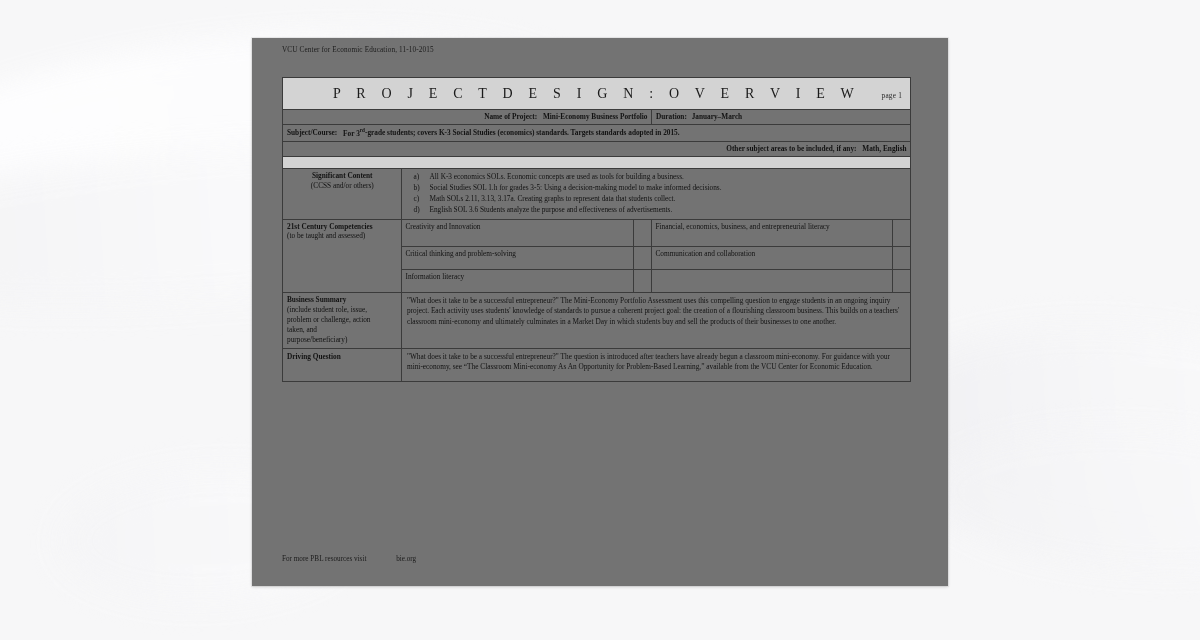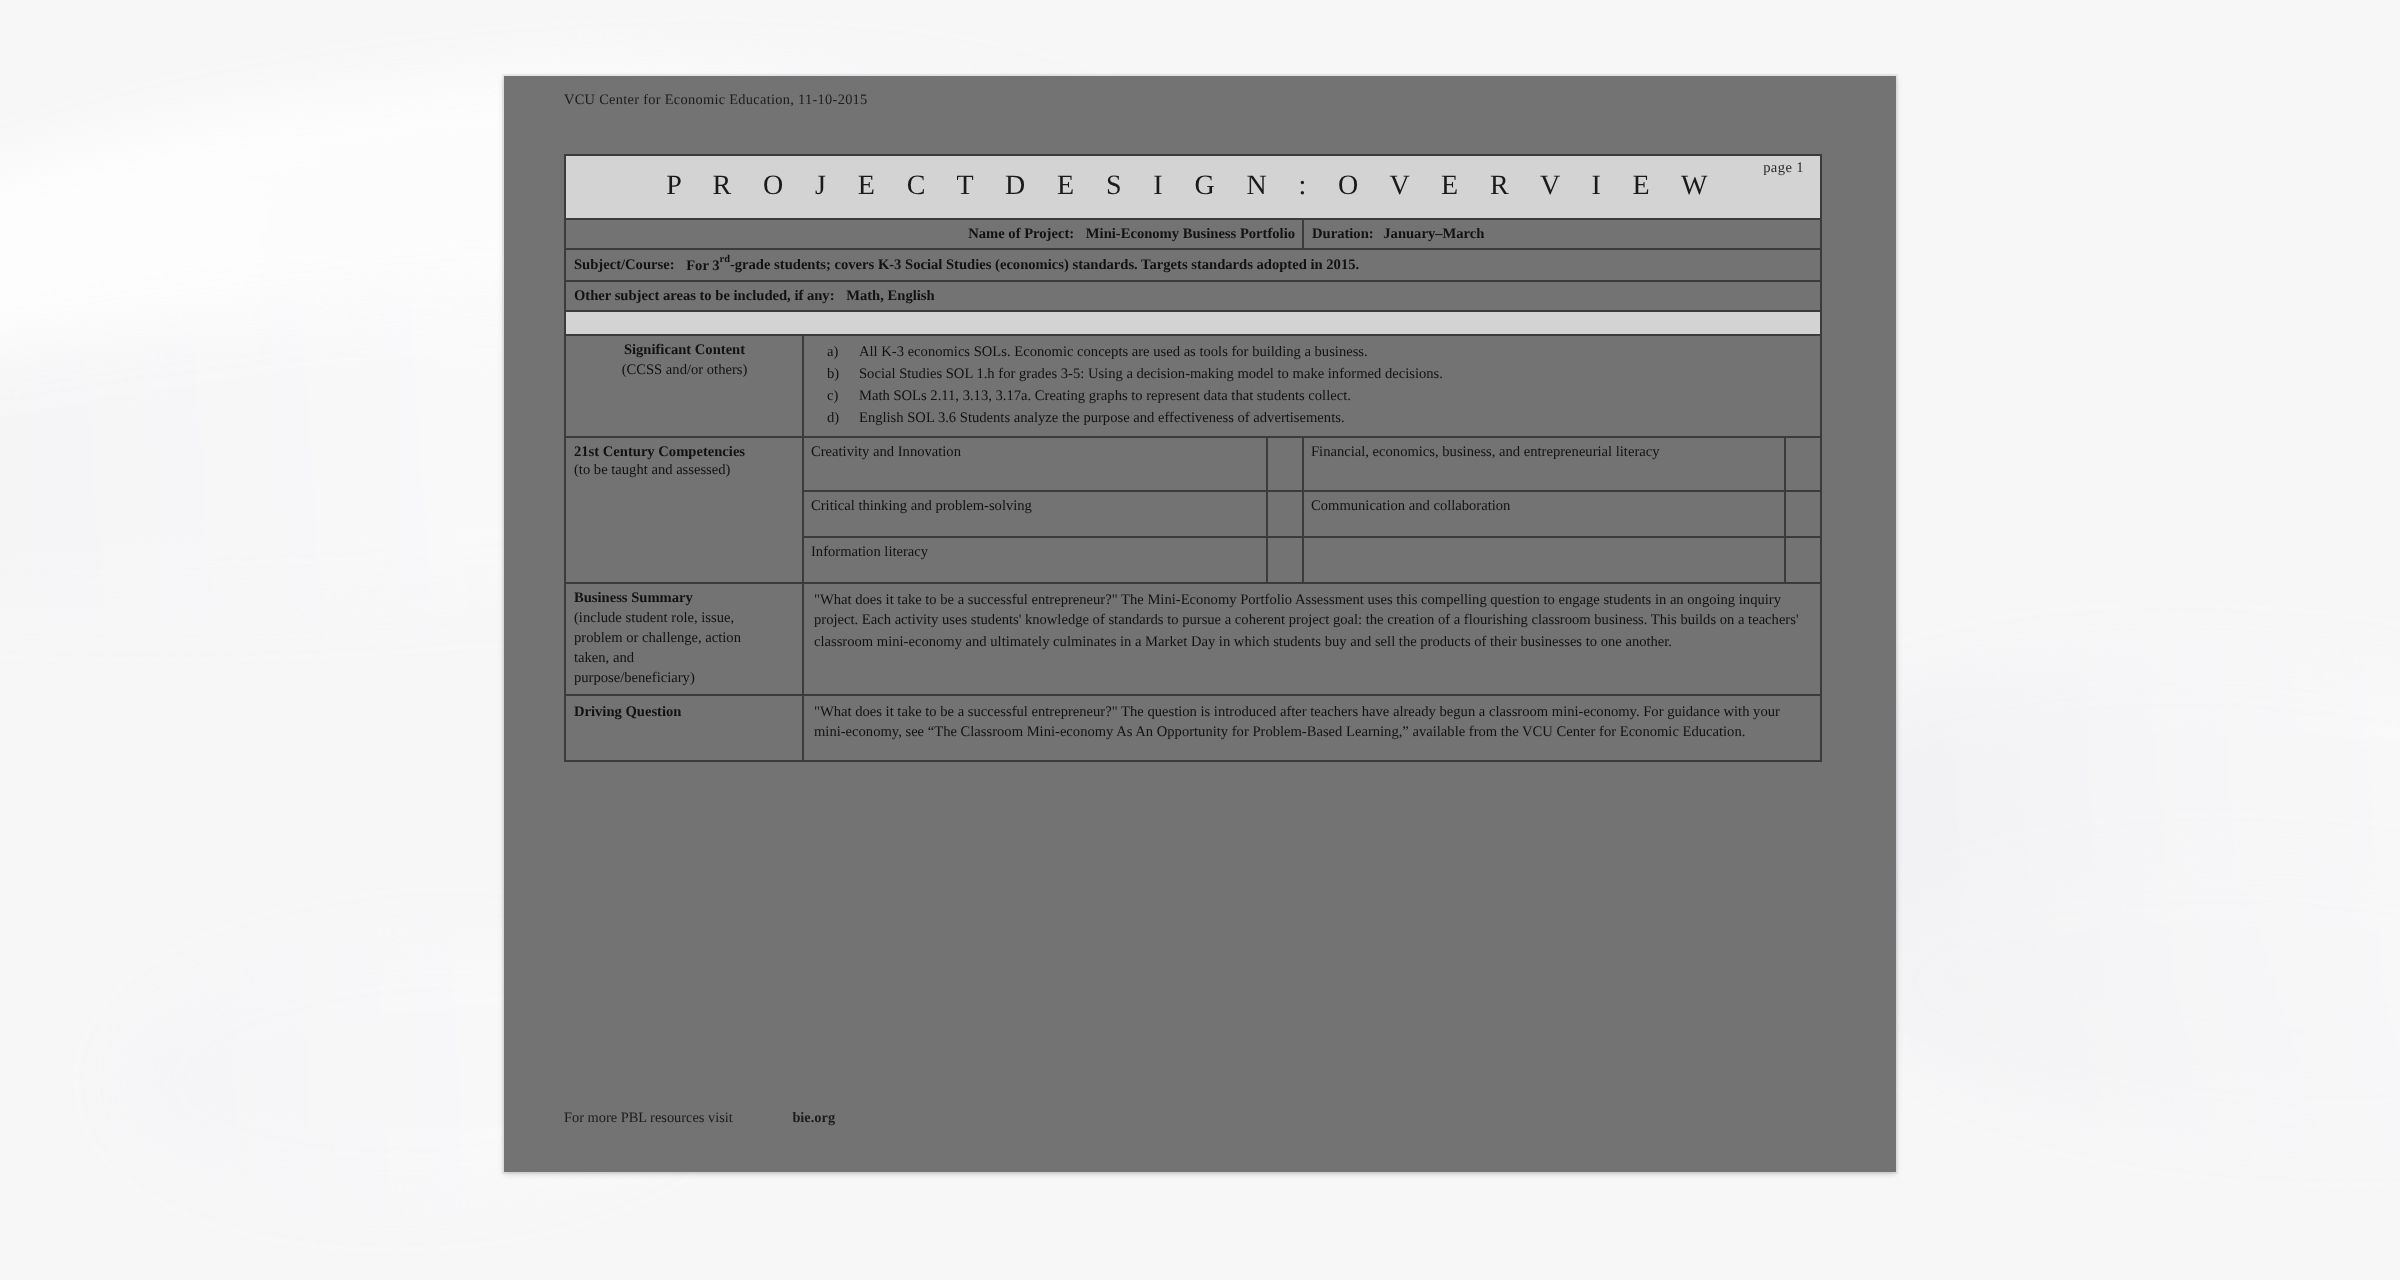--- a/index.html
+++ b/index.html
@@ -78,21 +78,21 @@
   }
 
   .doc-footer {
     position: absolute;
     left: 30px;
     top: 517px;
     font-size: 7.2px;
     color: #1c1c1c;
     white-space: nowrap;
   }
-  .doc-footer b { font-weight: bold; padding-left: 28px; }
+  .doc-footer b { font-weight: normal; padding-left: 28px; }
 
   
   table.pd {
     position: absolute;
     left: 30px;
     top: 39px;
     width: 628px;
     border-collapse: collapse;
     table-layout: fixed;
     font-size: 7.3px;
@@ -119,21 +119,21 @@
     top: 7px;
     text-align: center;
     font-size: 14px;
     letter-spacing: 6.2px;
     color: #1a1a1a;
     font-family: "Liberation Serif", serif;
   }
   .page-num {
     position: absolute;
     right: 8px;
-    top: 1px;
+    top: 13px;
     font-size: 7.3px;
     color: #2a2a2a;
     letter-spacing: 0.2px;
   }
 
   td.gray-gap {
     background: #d3d3d3;
     height: 6px;
     padding: 0;
     border-left: 0.8px solid #3b3b3b;
@@ -212,21 +212,21 @@
     </tr>
 
     <tr>
       <td colspan="5" style="padding-left:4px;">
         <span class="lbl">Subject/Course:</span>
         <span class="b" style="margin-left:4px;">For 3</span><span class="b sub">rd</span><span class="b">-grade students; covers K-3 Social Studies (economics) standards. Targets standards adopted in 2015.</span>
       </td>
     </tr>
 
     <tr>
-      <td colspan="5" style="padding-left:4px;">
+      <td colspan="5" style="padding-left:4px;text-align:right;">
         <span class="lbl">Other subject areas to be included, if any:</span>
         <span class="b" style="margin-left:4px;">Math, English</span>
       </td>
     </tr>
 
     <tr>
       <td class="gray-gap" colspan="5"></td>
     </tr>
 
     <tr>

